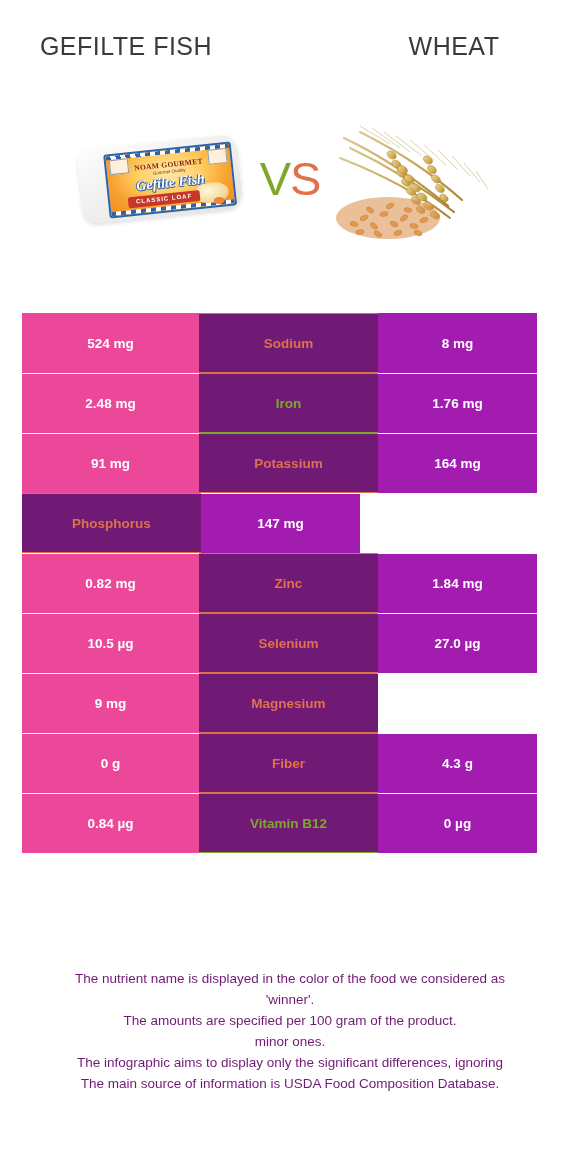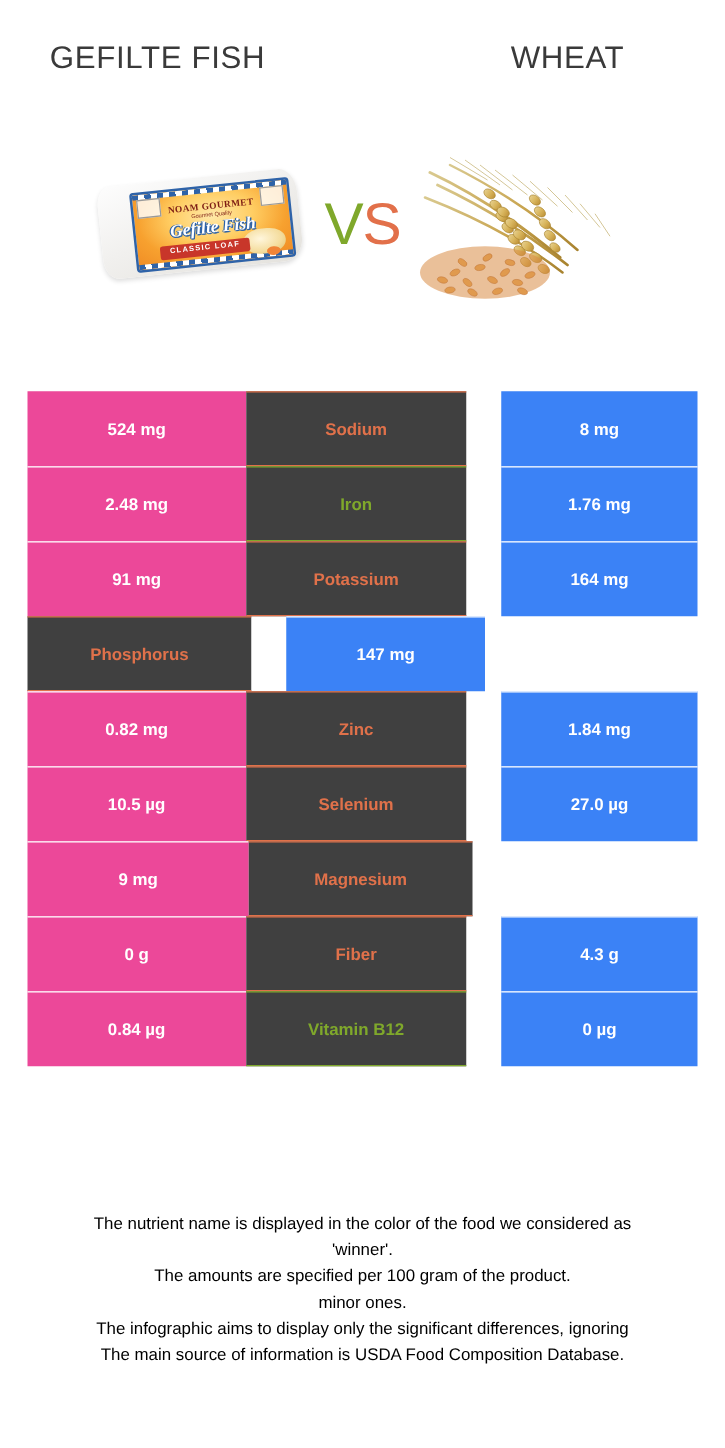--- a/index.html
+++ b/index.html
@@ -157,45 +157,45 @@
     justify-content: center;
     font-size: 13.5px;
     font-weight: bold;
     box-sizing: border-box;
   }
   .cell-left, .cell-right {
     width: 177px;
     color: #ffffff;
   }
   .cell-left  { background: #ec4899; }
-  .cell-right { background: #3b82f6; width: 159px; margin-left: 28px; }
+  .cell-right { background: #a21caf; width: 159px; }
   .cell-mid {
     width: 179px;
-    background: #404040;
+    background: #701a75;
     font-size: 13.5px;
     font-weight: bold;
     border-top: 1px solid transparent;
     border-bottom: 1px solid transparent;
   }
   .row + .row .cell-left,
   .row + .row .cell-right { border-top: 1px solid #ffffff; }
 
   .win-green .cell-mid  { color: #7FA82B; border-color: #7FA82B; }
   .win-orange .cell-mid { color: #E0714A; border-color: #E0714A; }
 
   
   .footer {
     position: absolute;
     left: 22px;
     top: 968px;
     width: 536px;
     text-align: center;
     font-size: 13.5px;
     line-height: 21px;
-    color: #000000;
+    color: #701a75;
   }
   .footer p { margin: 0; }
 </style>
 </head>
 <body>
 
 <div class="header">
   <div class="title title-left">GEFILTE FISH</div>
   <div class="title title-right">WHEAT</div>
 </div>

